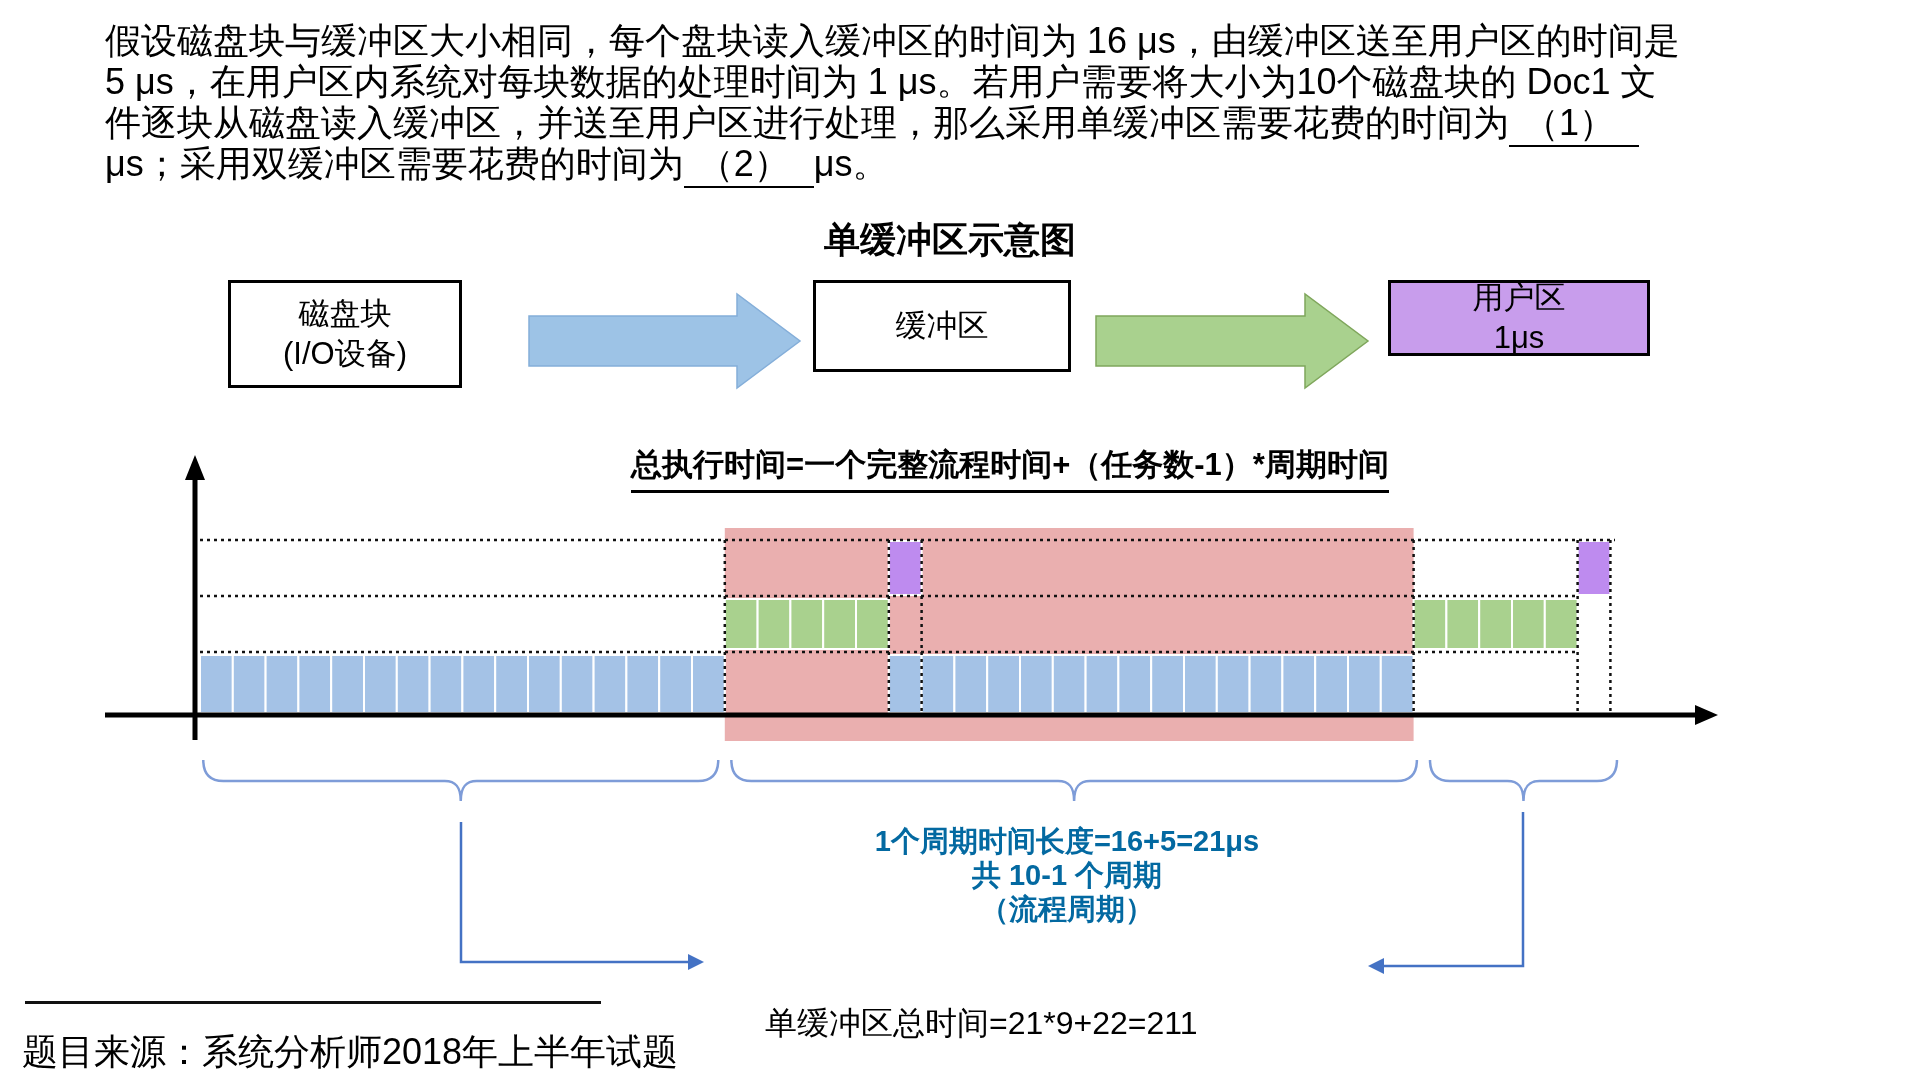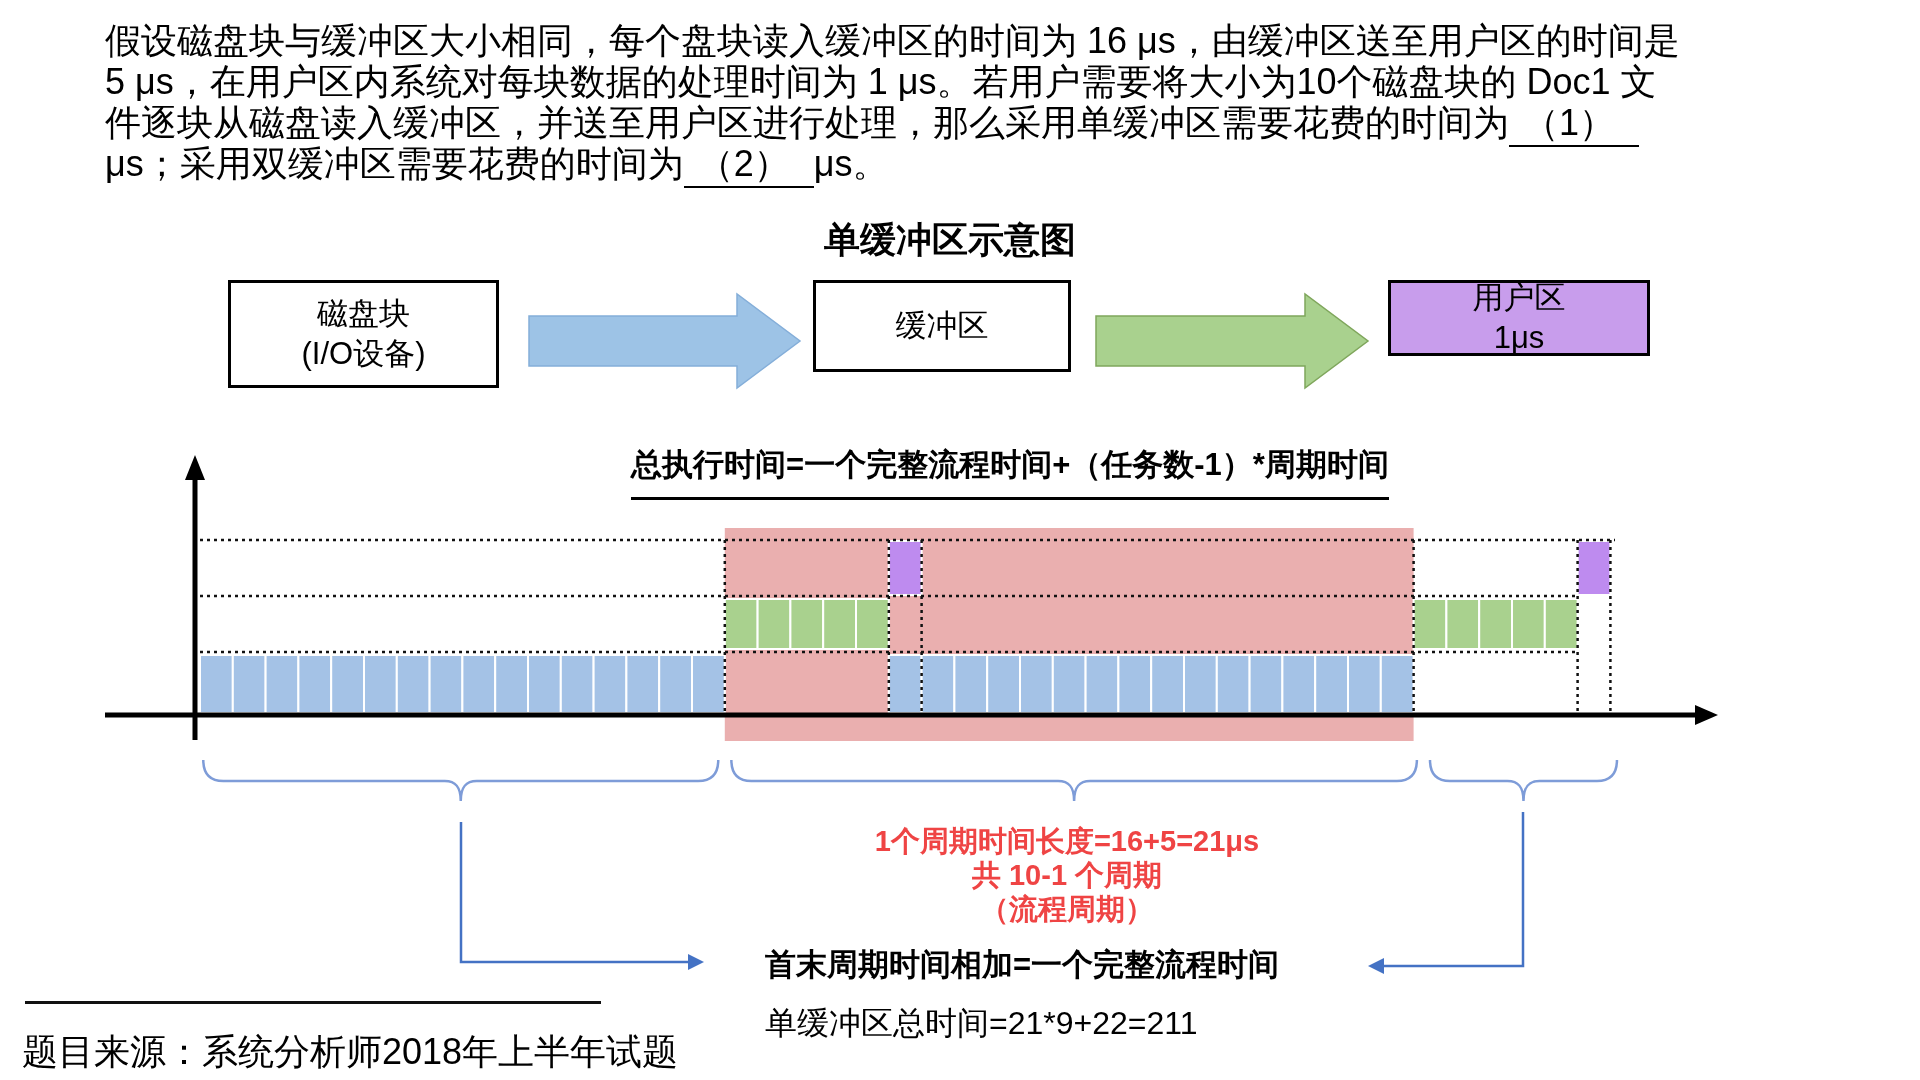--- a/index.html
+++ b/index.html
@@ -6,28 +6,28 @@
   .canvas{position:relative;width:1920px;height:1080px;background:#fff;overflow:hidden;
           font-family:"Liberation Sans", sans-serif;color:#000;}
   .abs{position:absolute;}
   .problem{left:105px;top:20px;font-size:36px;line-height:41px;}
   .problem .pline{white-space:nowrap;}
   .blank{border-bottom:2px solid #000;padding:0 24px 2px 14px;}
   .flow-title{left:450px;top:216px;width:1000px;text-align:center;font-size:36px;font-weight:bold;}
   .fbox{display:flex;flex-direction:column;justify-content:center;align-items:center;
         border:3px solid #000;background:#fff;box-sizing:border-box;
         font-size:31px;line-height:40px;text-align:center;}
-  .box-disk{left:228px;top:280px;width:271px;height:108px;}
+  .box-disk{left:228px;top:280px;width:234px;height:108px;}
   .box-buffer{left:813px;top:280px;width:258px;height:92px;}
   .box-user{left:1388px;top:280px;width:262px;height:76px;}
   .arrow-label{width:200px;text-align:center;font-size:30px;top:322px;}
   .lbl-read{left:545px;}
   .lbl-transfer{left:1116px;}
   .chart-title{left:610px;top:444px;width:800px;text-align:center;font-size:31px;font-weight:bold;}
-  .chart-title span{display:inline-block;border-bottom:3px solid #000;padding-bottom:11px;}
+  .chart-title span{display:inline-block;border-bottom:3px solid #000;padding-bottom:4px;}
   .cycle-notes{left:767px;top:824px;width:600px;text-align:center;font-weight:bold;
                font-size:29px;line-height:34px;}
   .sum-note{left:765px;top:944px;font-size:31px;font-weight:bold;white-space:nowrap;}
   .total-note{left:765px;top:1002px;font-size:32px;white-space:nowrap;}
   .source-rule{left:25px;top:1001px;width:576px;height:3px;background:#111;}
   .source-note{left:22px;top:1028px;font-size:36px;white-space:nowrap;}
   svg.overlay{position:absolute;left:0;top:0;pointer-events:none;}
 </style>
 </head>
 <body>
@@ -143,24 +143,23 @@
              L 1596.96 781 C 1608.96 781, 1616.96 775, 1616.96 760" fill="none" stroke="#7E9CD8" stroke-width="2.5"></path>
       </g>
     <g id="g-connectors">
         <path d="M 461 822 L 461 962 L 688 962" fill="none" stroke="#4472C4" stroke-width="2.5"></path>
         <polygon points="688,954 688,970 704,962" fill="#4472C4"></polygon>
         <path d="M 1523 812 L 1523 966 L 1384 966" fill="none" stroke="#4472C4" stroke-width="2.5"></path>
         <polygon points="1384,958 1384,974 1368,966" fill="#4472C4"></polygon>
       </g>
   </svg>
 
-  <div class="abs cycle-notes" style="color: #ef4444;">
+  <div class="abs cycle-notes" style="color: #0369a1;">
     <div>1个周期时间长度=16+5=21μs</div>
     <div>共 10-1 个周期</div>
     <div>（流程周期）</div>
   </div>
-  <div class="abs sum-note">首末周期时间相加=一个完整流程时间</div>
   <div class="abs total-note">单缓冲区总时间=21*9+22=211</div>
 
   <div class="abs source-rule"></div>
   <div class="abs source-note">题目来源：系统分析师2018年上半年试题</div>
 
 </div>
 
 </body></html>

